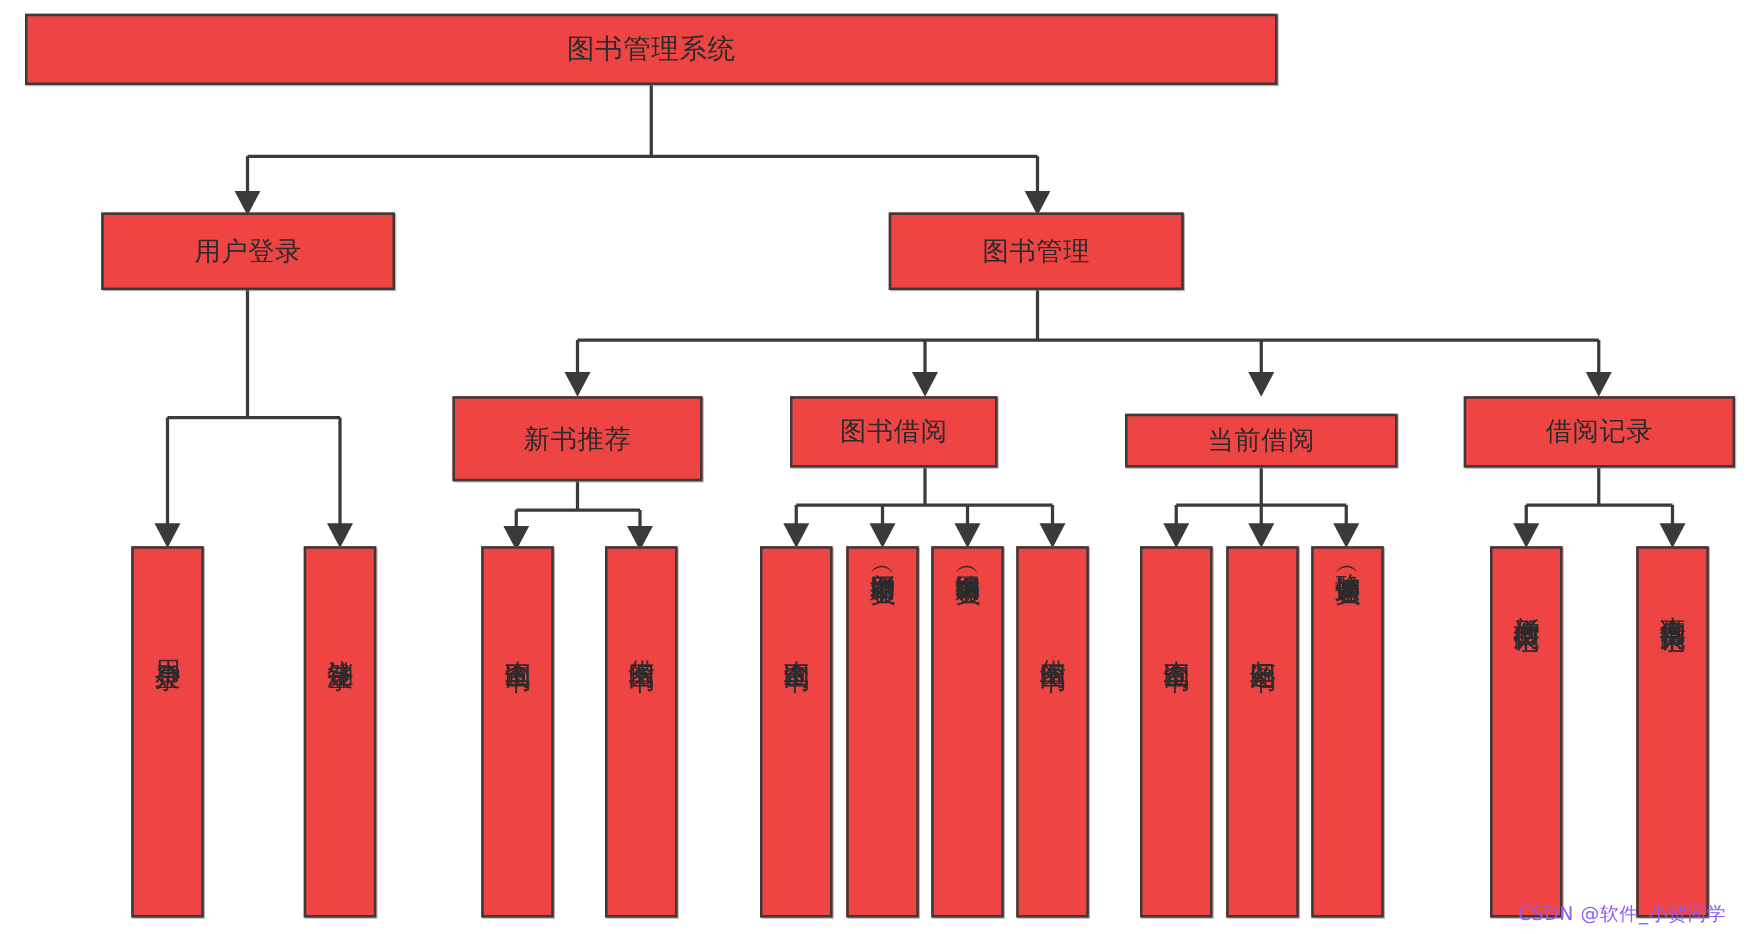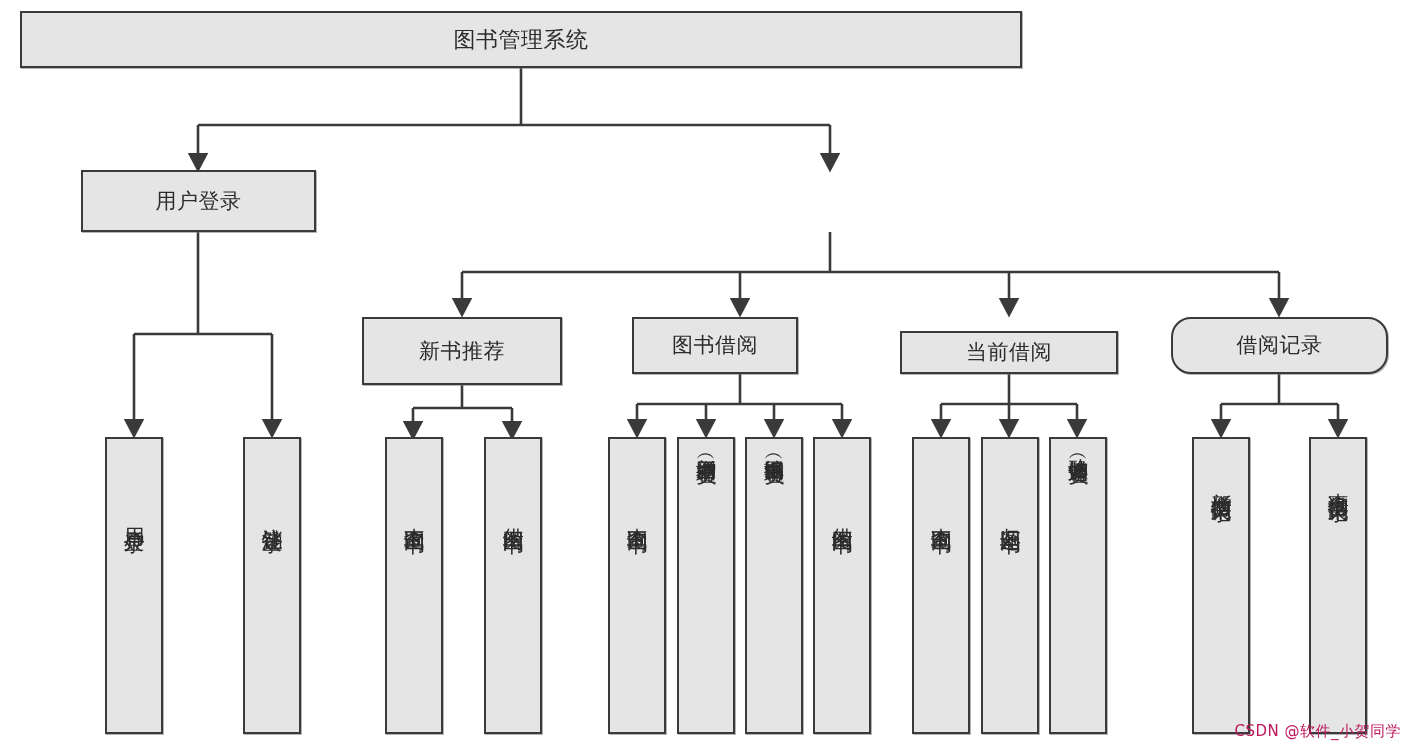--- a/index.html
+++ b/index.html
@@ -22,21 +22,21 @@
     position: absolute;
     left: 0;
     top: 0;
     width: 1405px;
     height: 747px;
     pointer-events: none;
   }
   .node {
     position: absolute;
     box-sizing: border-box;
-    background: #e5e5e5;
+    background: #ef4444;
     border: 2px solid #3a3a3a;
     box-shadow: 1px 1px 0 0 rgba(120,120,120,0.55);
     display: flex;
     align-items: center;
     justify-content: center;
     color: #2b2b2b;
     z-index: 2;
   }
   .node-label {
     display: block;
@@ -65,24 +65,24 @@
     line-height: 1.08;
     letter-spacing: 2px;
     white-space: nowrap;
   }
   .node.v.tall .node-label {
     font-size: 20px;
     letter-spacing: 1px;
   }
   #watermark {
     position: absolute;
-    right: 4px;
+    right: 24px;
     bottom: 6px;
     font-size: 15px;
-    color: #be185d;
+    color: #8b5cf6;
     letter-spacing: 0.5px;
     z-index: 3;
     white-space: nowrap;
   }
 </style>
 </head>
 <body>
 
 <div id="canvas">
 
@@ -136,31 +136,34 @@
     </g>
   </svg>
 
   <div class="node h root" style="left:20px; top:11px; width:1002px; height:57px;">
     <span class="node-label">图书管理系统</span>
   </div>
 
   <div class="node h" style="left:81px; top:170px; width:235px; height:62px;">
     <span class="node-label">用户登录</span>
   </div>
+  <div class="node h" style="left:711px; top:170px; width:236px; height:62px;">
+    <span class="node-label">图书管理</span>
+  </div>
 
   <div class="node h" style="left:362px; top:317px; width:200px; height:68px;">
     <span class="node-label">新书推荐</span>
   </div>
   <div class="node h" style="left:632px; top:317px; width:166px; height:57px;">
     <span class="node-label">图书借阅</span>
   </div>
   <div class="node h" style="left:900px; top:331px; width:218px; height:43px;">
     <span class="node-label">当前借阅</span>
   </div>
-  <div class="node h" style="left:1171px; top:317px; width:217px; height:57px;border-radius:20px;">
+  <div class="node h" style="left:1171px; top:317px; width:217px; height:57px;">
     <span class="node-label">借阅记录</span>
   </div>
 
   <div class="node v" style="left:105px; top:437px; width:58px; height:297px; padding-top:72px;">
     <span class="node-label">用户登录</span>
   </div>
   <div class="node v" style="left:243px; top:437px; width:58px; height:297px; padding-top:72px;">
     <span class="node-label">注销登录</span>
   </div>
 

